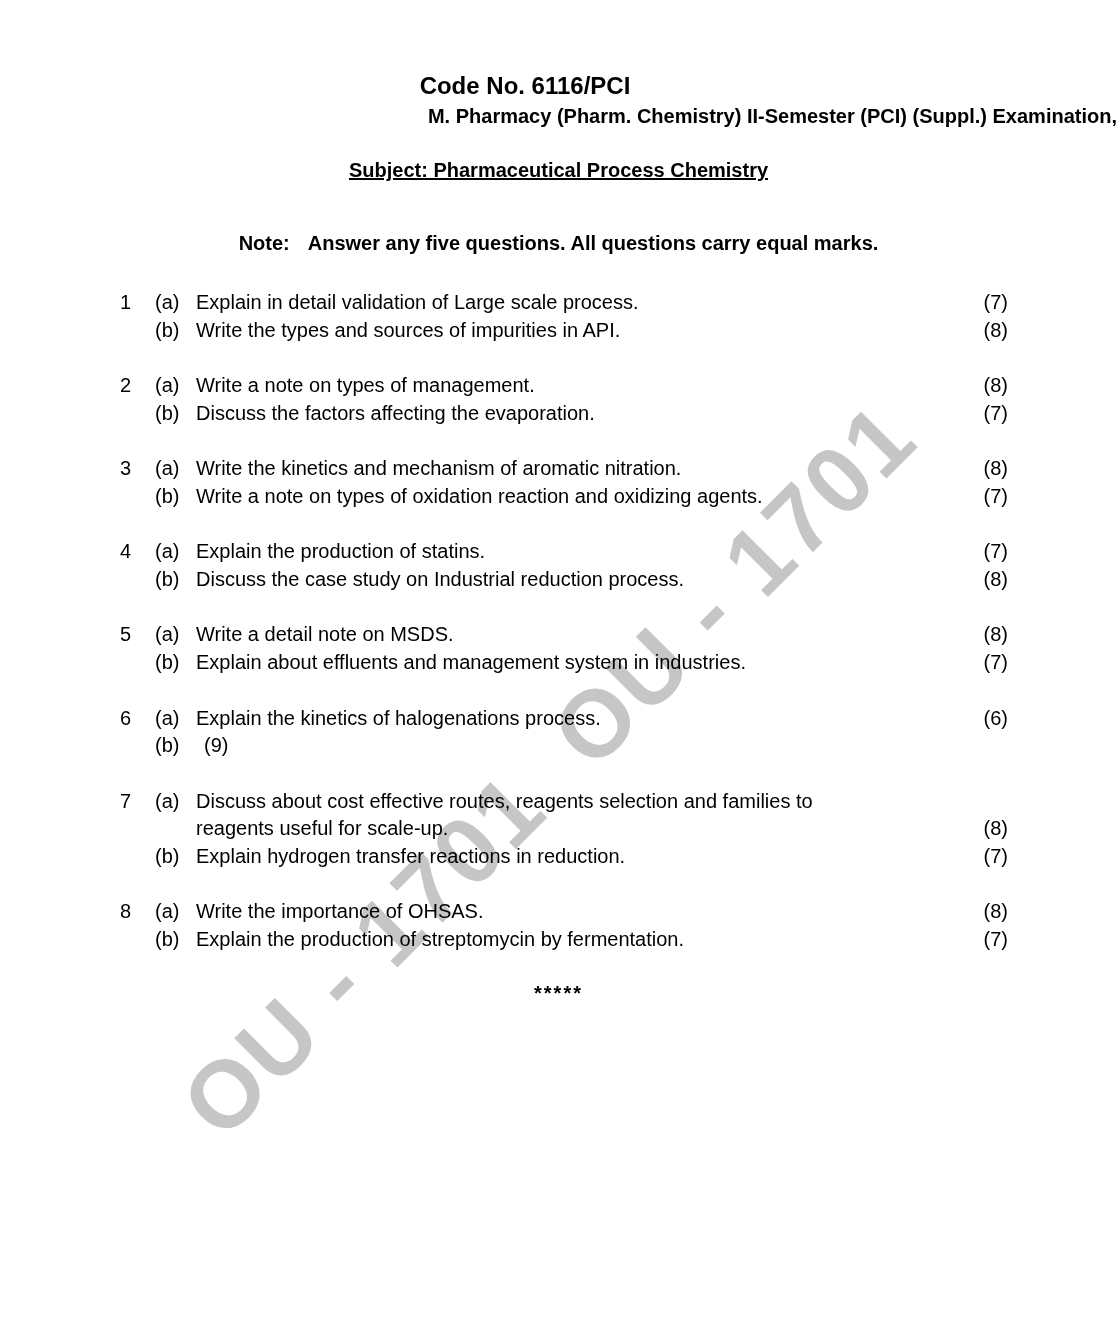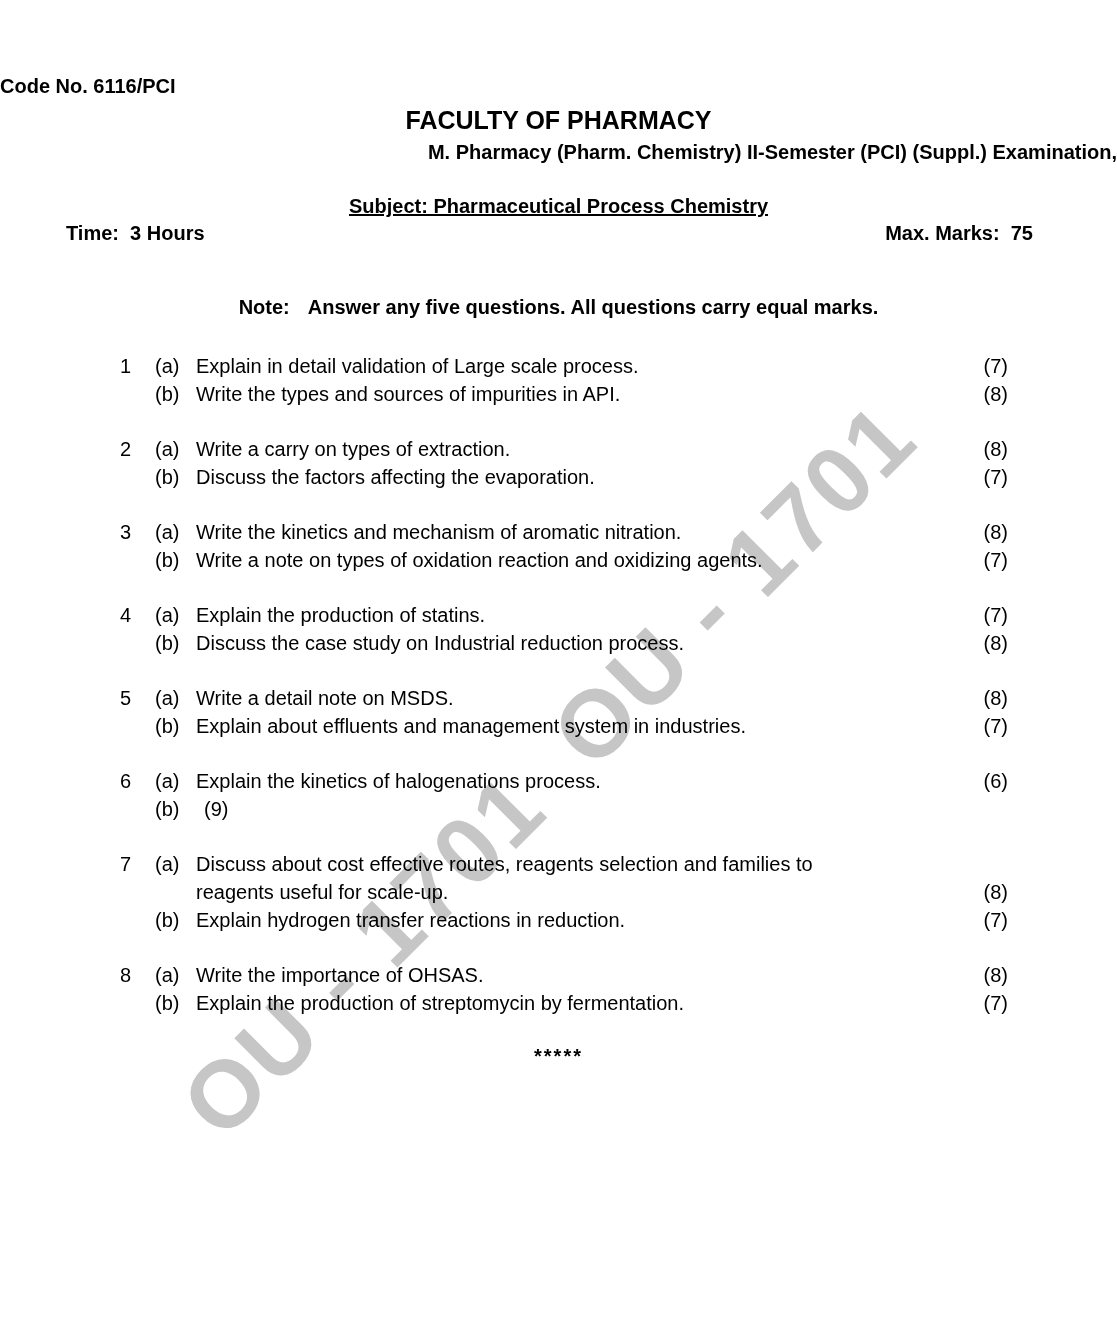--- a/index.html
+++ b/index.html
@@ -25,23 +25,23 @@
     white-space: pre;
     z-index: 0;
     pointer-events: none;
   }
   .content { position: relative; z-index: 1; }
   .pre { white-space: pre; }
 
   .code-line {
     padding-top: 74px;
     padding-right: 67px;
-    text-align: left;
-    font-weight: bold;
-    font-size: 20px;
+    text-align: center;
+    font-weight: bold;
+    font-size: 24px;
     line-height: 24px;
   }
   .title {
     margin-top: 8px;
     text-align: center;
     font-weight: bold;
     font-size: 25px;
     line-height: 28px;
   }
   .subtitle-block {
@@ -107,32 +107,27 @@
 <body>
 
 <div class="page">
 
   <div class="watermark">OU - 1701  OU - 1701</div>
 
   <div class="content">
 
     <div class="code-line">Code No. 6116/PCI</div>
 
-    <div class="title">FACULTY OF PHARMACY</div>
 
     <div class="subtitle-block">
       <div>M. Pharmacy (Pharm. Chemistry) II-Semester (PCI) (Suppl.) Examination,</div>
     </div>
 
     <div class="subject-line">Subject: Pharmaceutical Process Chemistry</div>
 
-    <div class="meta-row">
-      <span class="pre">Time:  3 Hours</span>
-      <span class="pre">Max. Marks:  75</span>
-    </div>
 
     <div class="note-row">
       <span class="note-label">Note:</span>
       <span>Answer any five questions. All questions carry equal marks.</span>
     </div>
 
     <div class="questions">
 
       <div class="question">
         <div class="qnum">1</div>
@@ -148,21 +143,21 @@
             <span class="pmark">(8)</span>
           </div>
         </div>
       </div>
 
       <div class="question">
         <div class="qnum">2</div>
         <div class="parts">
           <div class="part">
             <span class="plabel">(a)</span>
-            <span class="ptext">Write a carry on types of extraction.</span>
+            <span class="ptext">Write a note on types of management.</span>
             <span class="pmark">(8)</span>
           </div>
           <div class="part">
             <span class="plabel">(b)</span>
             <span class="ptext">Discuss the factors affecting the evaporation.</span>
             <span class="pmark">(7)</span>
           </div>
         </div>
       </div>
 

